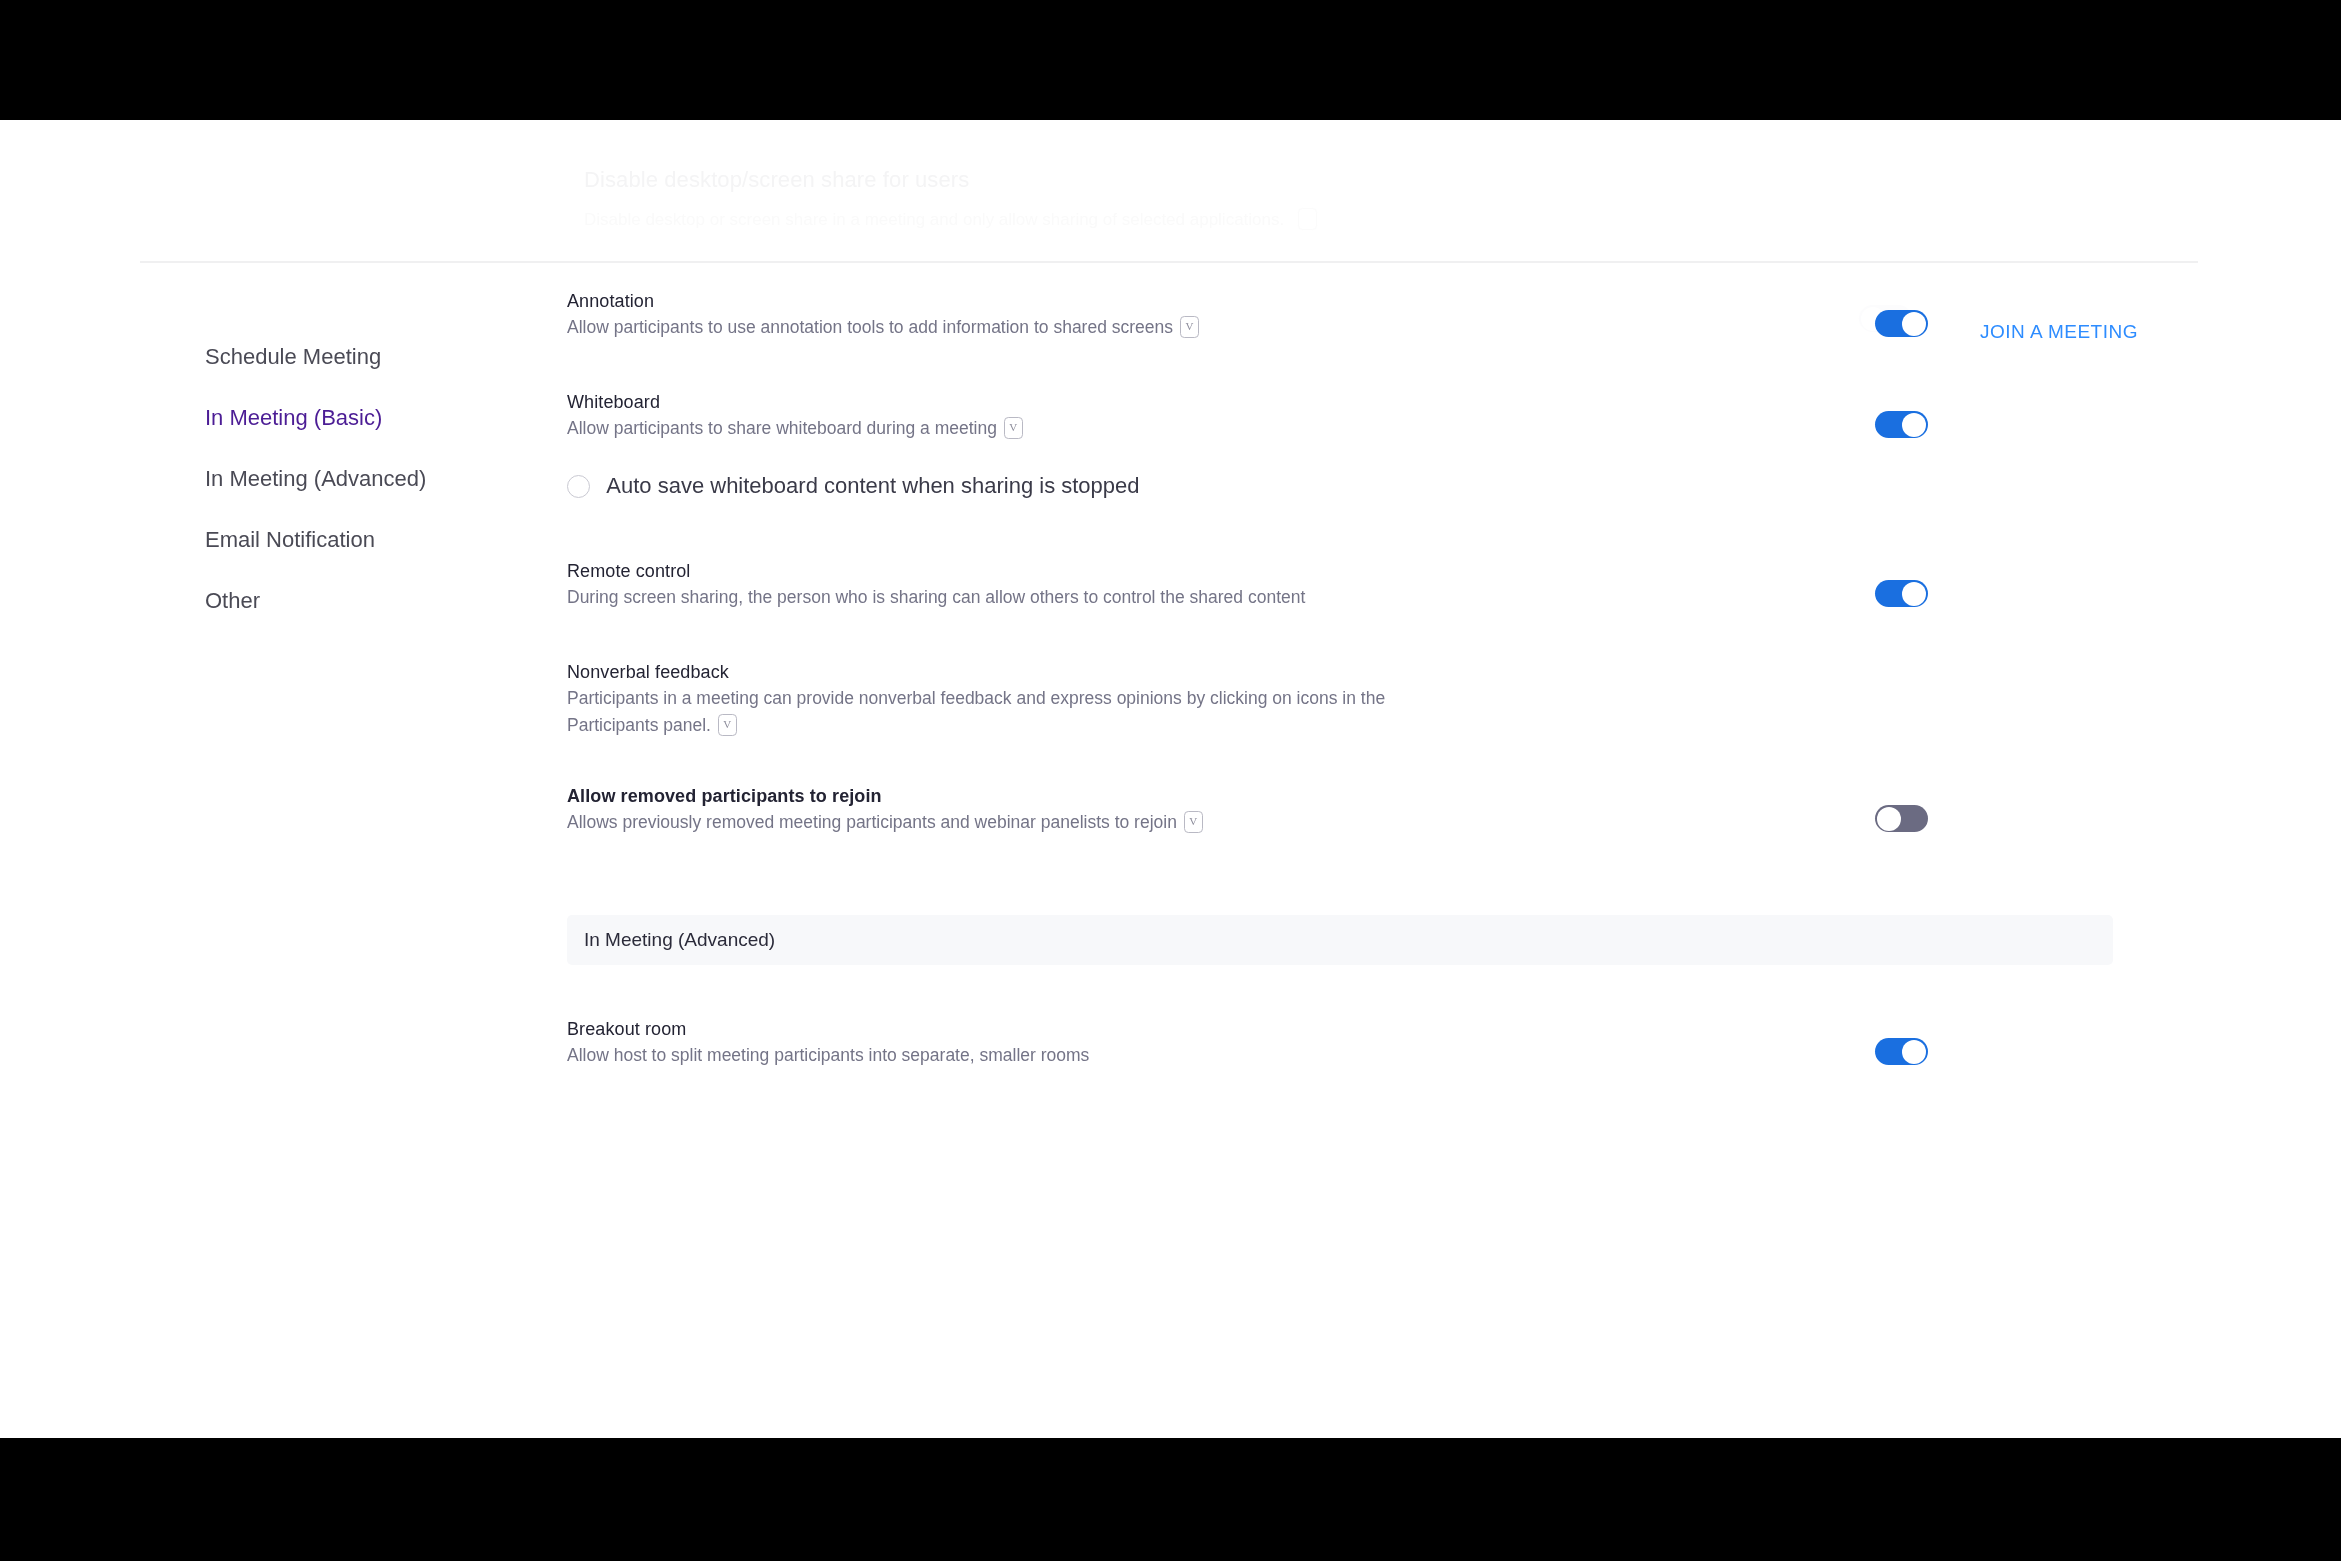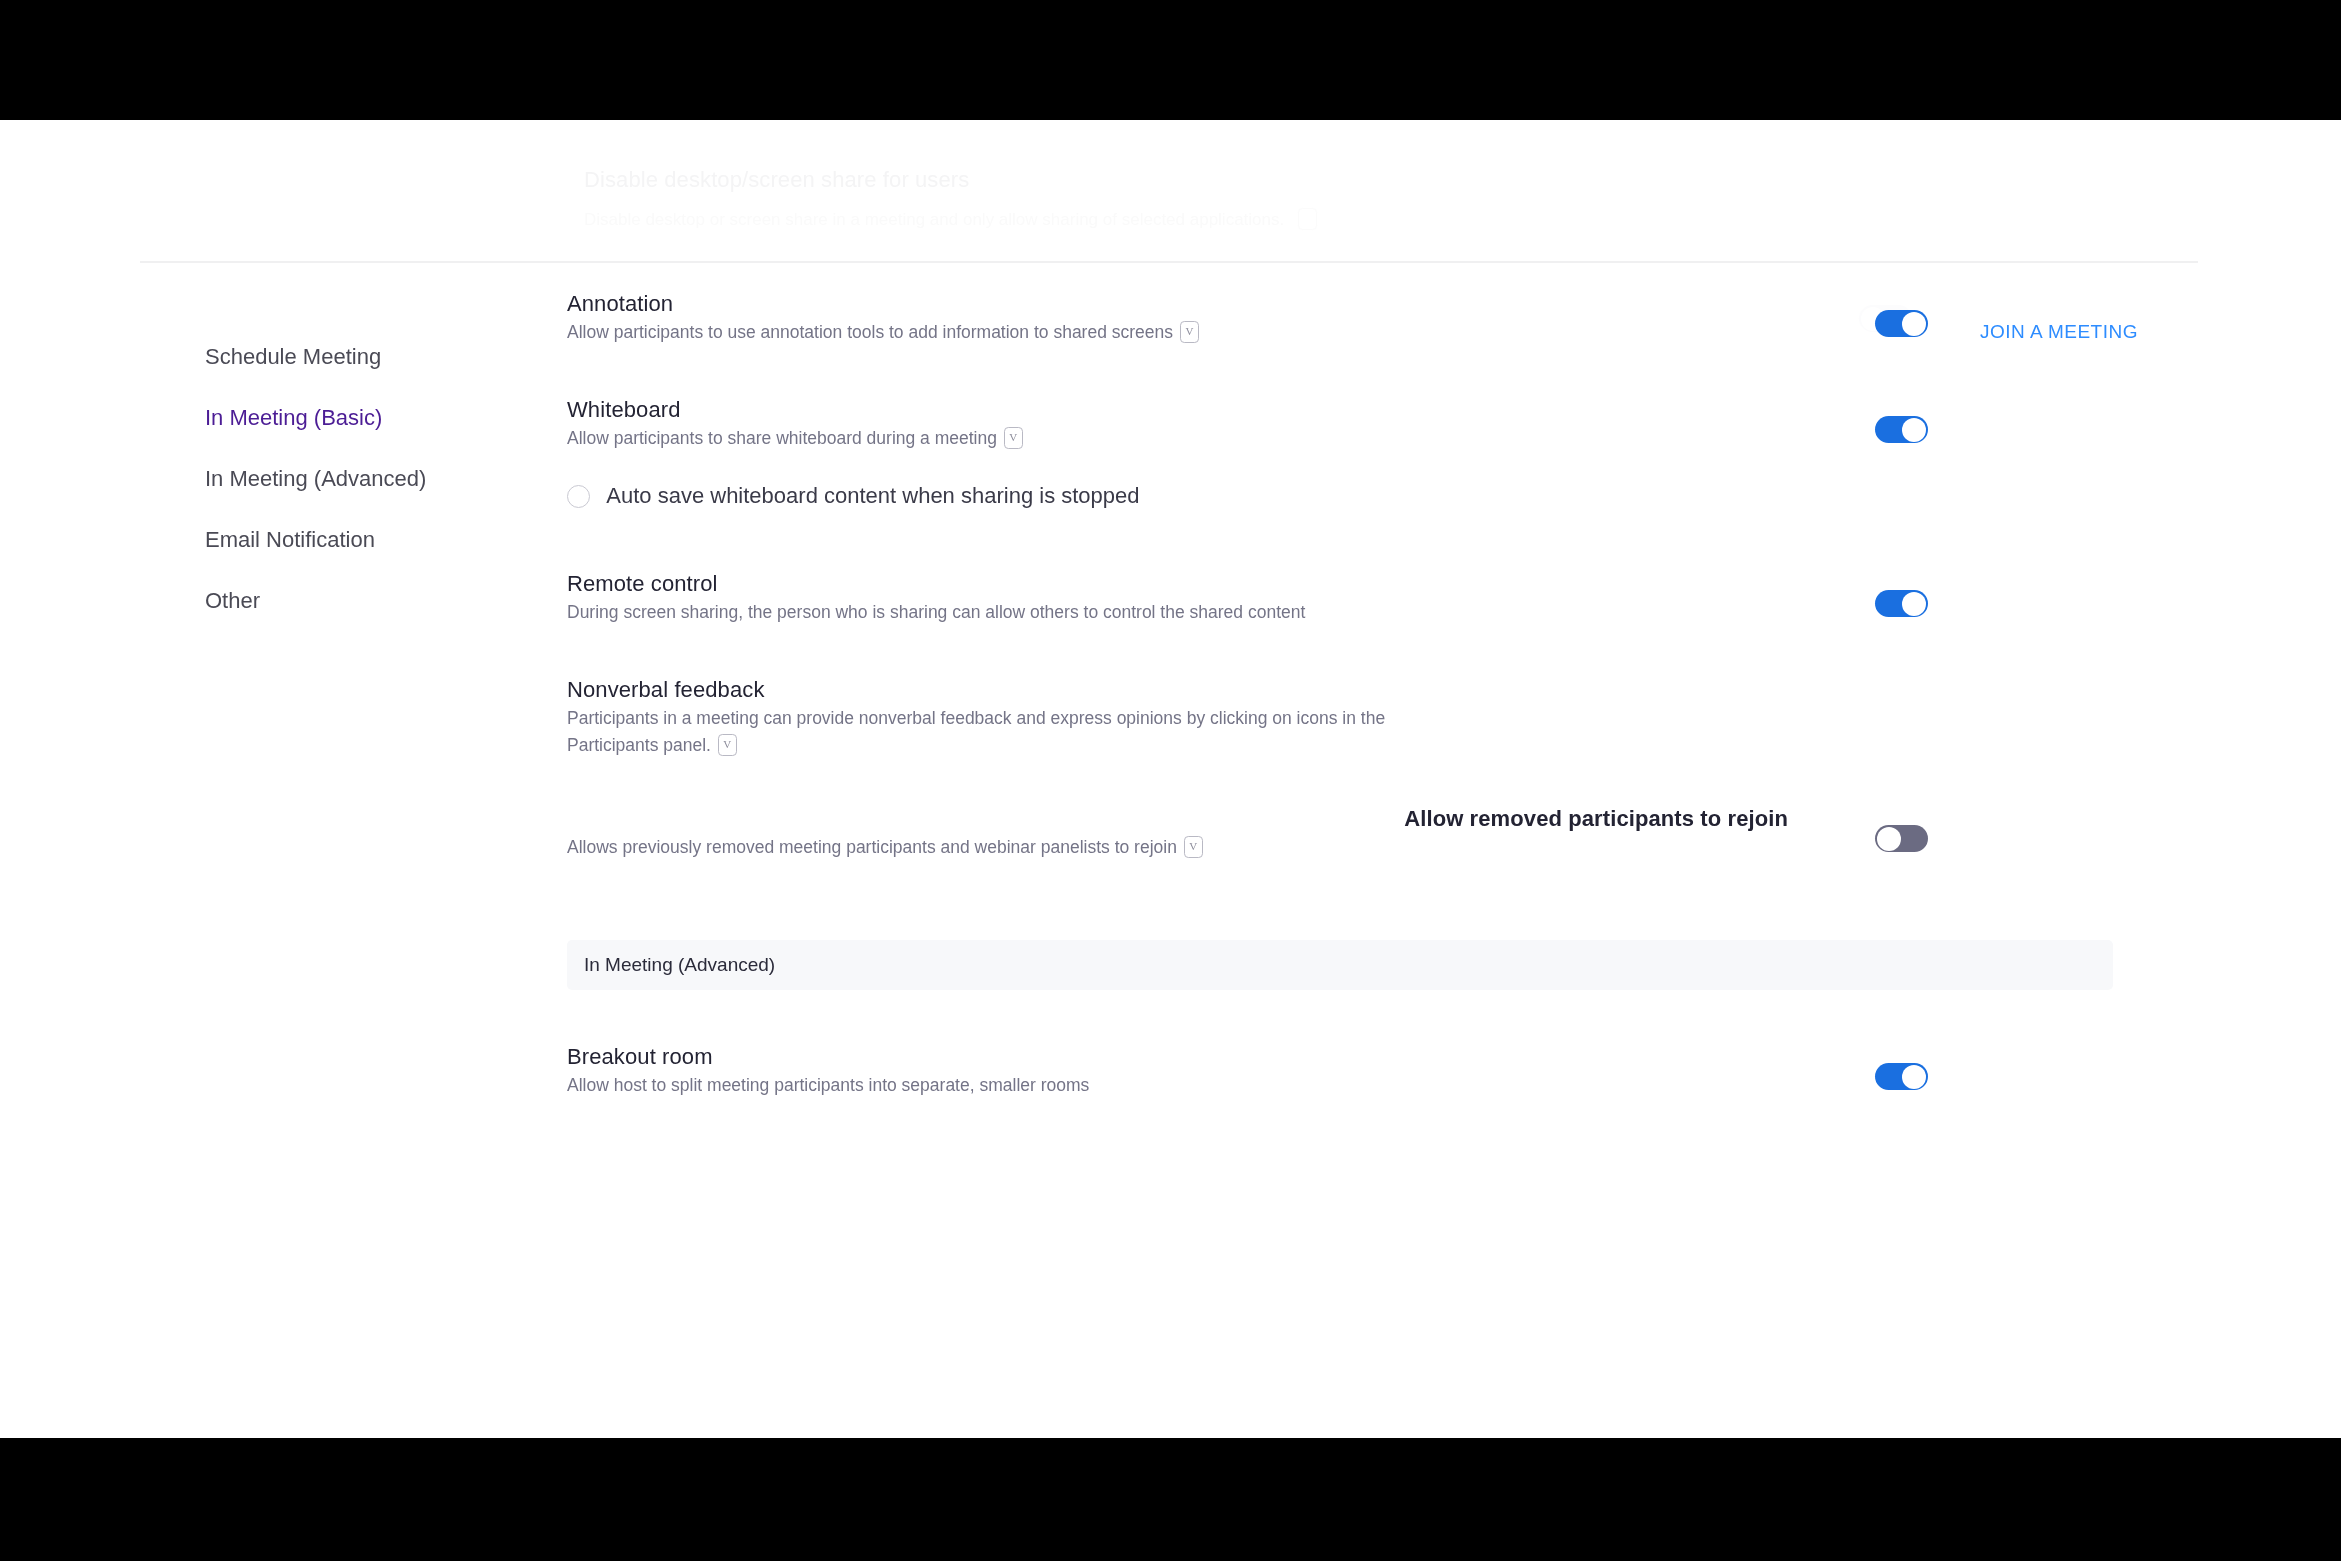--- a/index.html
+++ b/index.html
@@ -128,25 +128,25 @@
     left: 567px; top: 171px;
     width: 1546px;
   }
 
   .setting {
     position: relative;
     padding-right: 325px;
   }
 
   .setting-title {
-    font-size: 22px;
+    font-size: 18px;
     color: #232333;
     letter-spacing: 0.1px;
   }
-  .setting-title.bold { font-weight: bold; text-align: right; }
+  .setting-title.bold { font-weight: bold; }
 
   .setting-desc {
     margin-top: 2px;
     font-size: 17.5px;
     line-height: 27px;
     color: #747487;
   }
 
   
   .badge {

